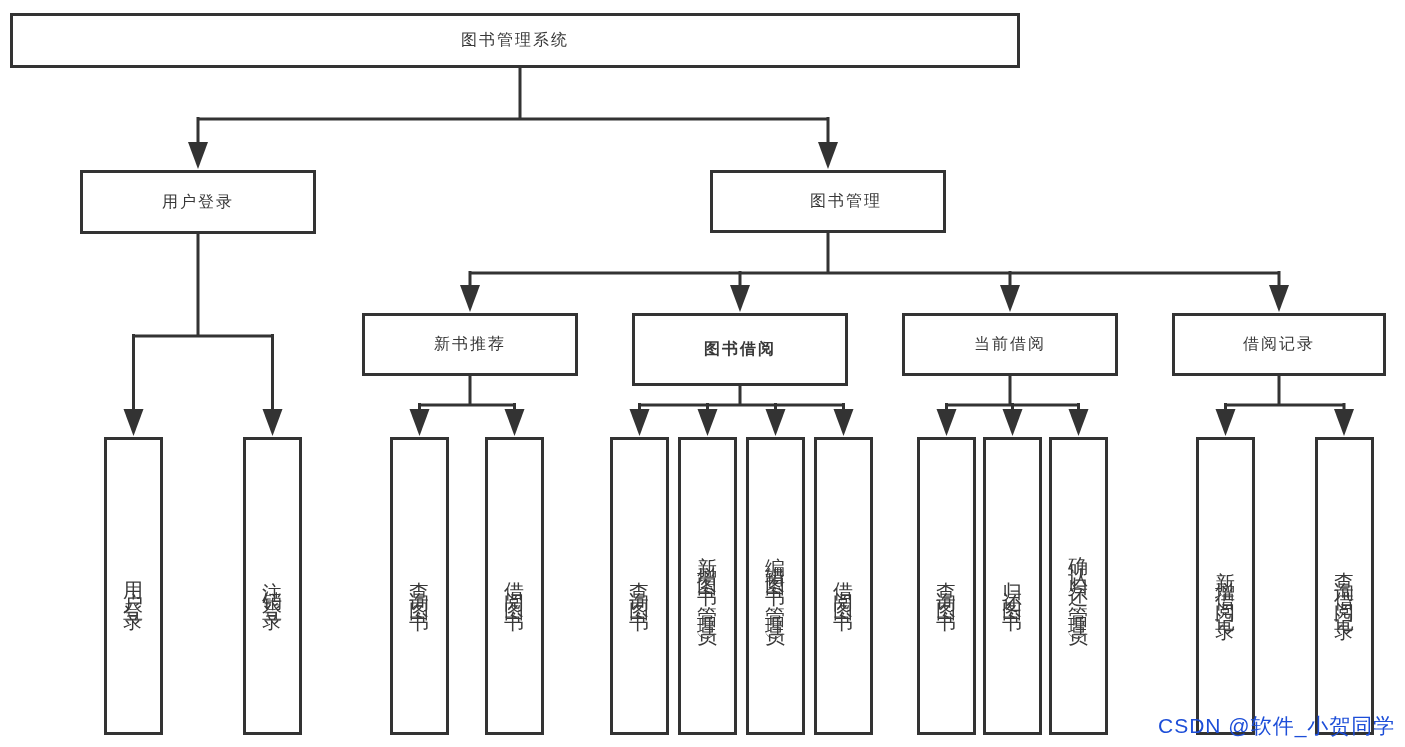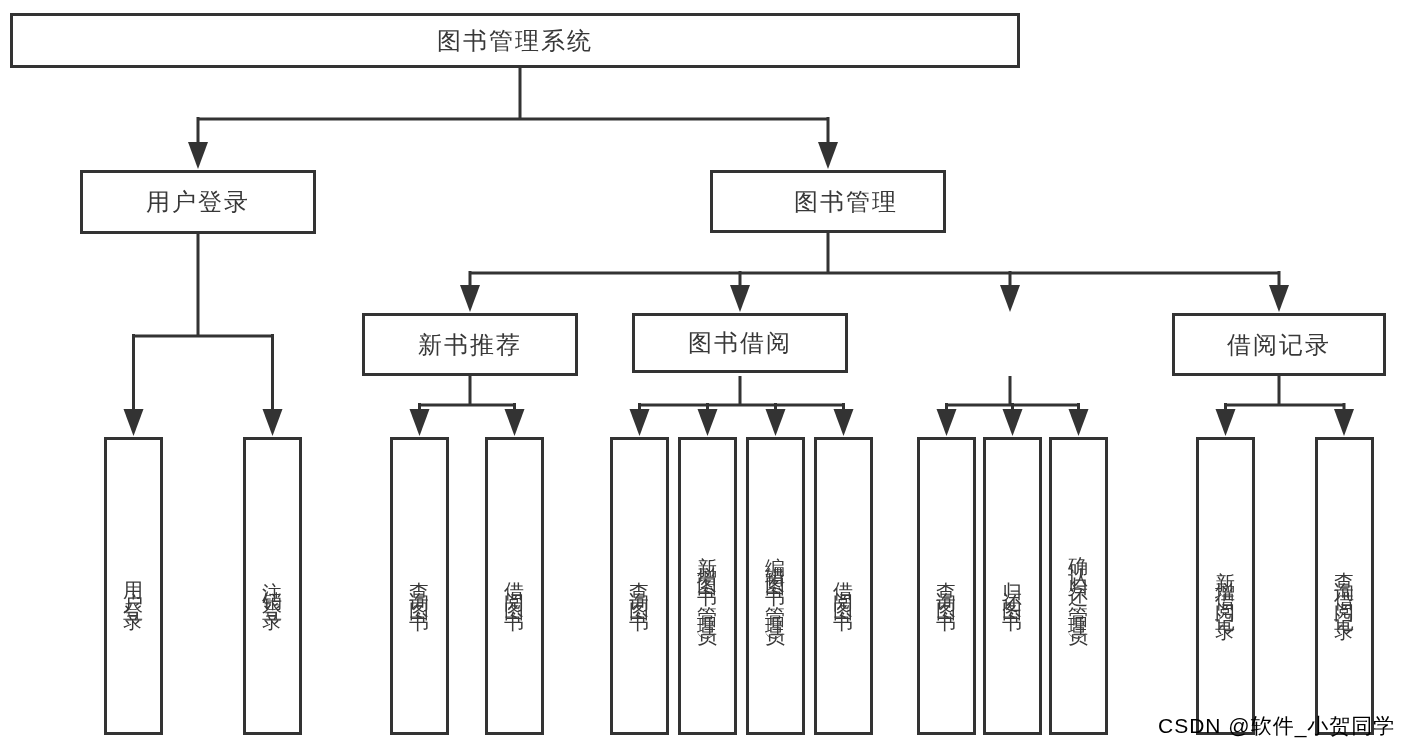--- a/index.html
+++ b/index.html
@@ -26,41 +26,41 @@
   .node {
     position: absolute;
     box-sizing: border-box;
     border: 3px solid #333333;
     background: #ffffff;
     color: #383838;
     display: flex;
     align-items: center;
     justify-content: center;
     z-index: 2;
-    font-size: 24px;
+    font-size: 16px;
     letter-spacing: 2px;
     white-space: nowrap;
   }
   .node.leaf {
     writing-mode: vertical-rl;
     text-orientation: mixed;
     font-size: 20px;
     letter-spacing: 10px;
     line-height: 1;
   }
   .node.leaf span {
     display: inline-block;
   }
   .watermark {
     position: absolute;
     left: 1158px;
     top: 712px;
     z-index: 3;
     font-size: 21px;
-    color: #000000;
+    color: #1d4ed8;
     letter-spacing: 1px;
     white-space: nowrap;
   }
 </style>
 </head>
 <body>
 
 <div class="diagram">
 
   <svg class="connectors" width="1405" height="747" viewBox="0 0 1405 747">
@@ -110,22 +110,25 @@
   <div class="node" style="left:80px; top:170px; width:236px; height:64px;">
     <span>用户登录</span>
   </div>
   <div class="node" style="left:710px; top:170px; width:236px; height:63px;padding-left:36px;">
     <span>图书管理</span>
   </div>
 
   <div class="node" style="left:362px; top:313px; width:216px; height:63px;justify-content:center;">
     <span>新书推荐</span>
   </div>
-  <div class="node" style="left:632px; top:313px; width:216px; height:60px;">
+  <div class="node" style="left:632px; top:313px; width:216px; height:73px;font-weight:bold;">
     <span>图书借阅</span>
+  </div>
+  <div class="node" style="left:902px; top:313px; width:216px; height:63px;">
+    <span>当前借阅</span>
   </div>
   <div class="node" style="left:1172px; top:313px; width:214px; height:63px;">
     <span>借阅记录</span>
   </div>
 
   <div class="node leaf" style="left:104px; top:437px; width:59px; height:298px;">
     <span>用户登录</span>
   </div>
   <div class="node leaf" style="left:243px; top:437px; width:59px; height:298px;">
     <span>注销登录</span>

